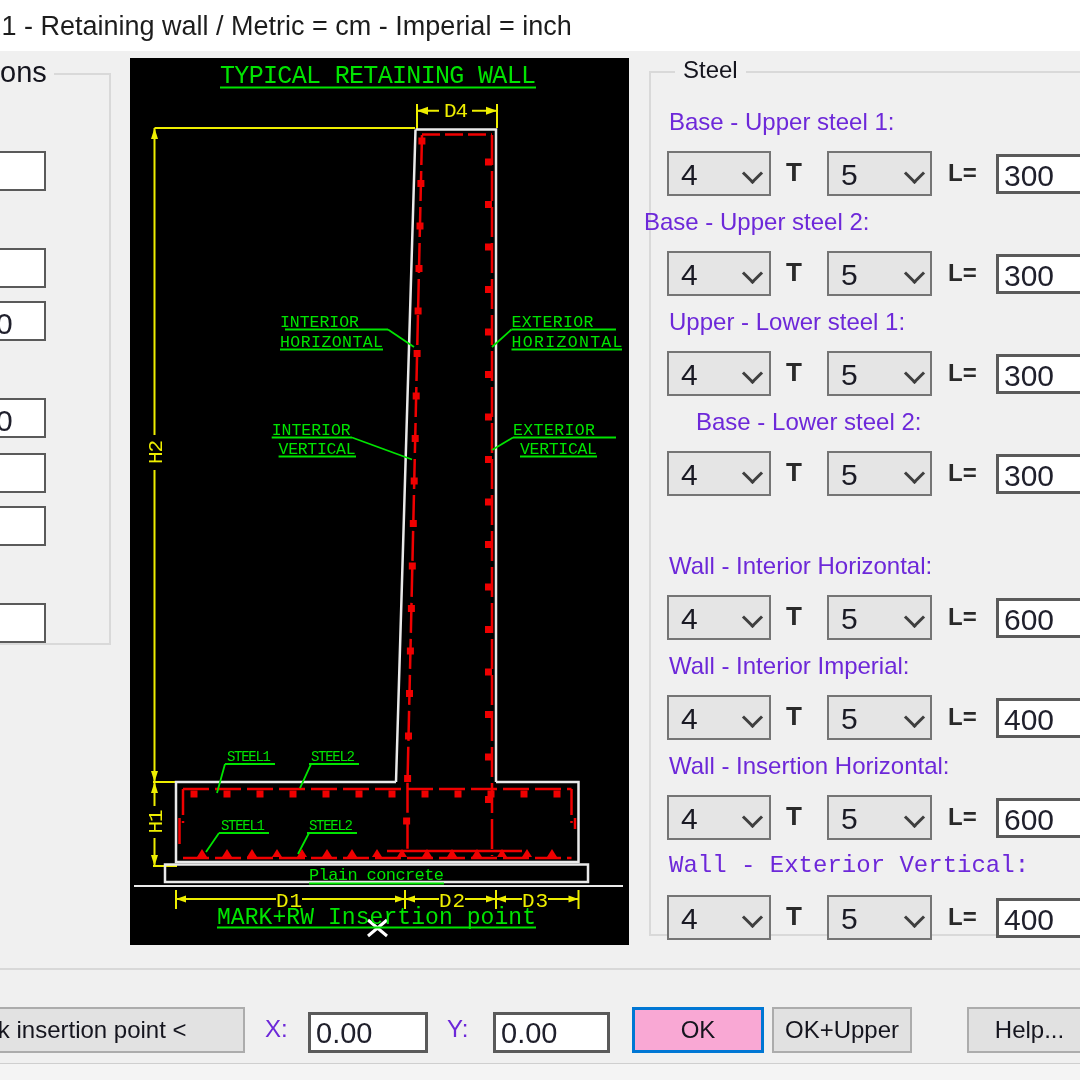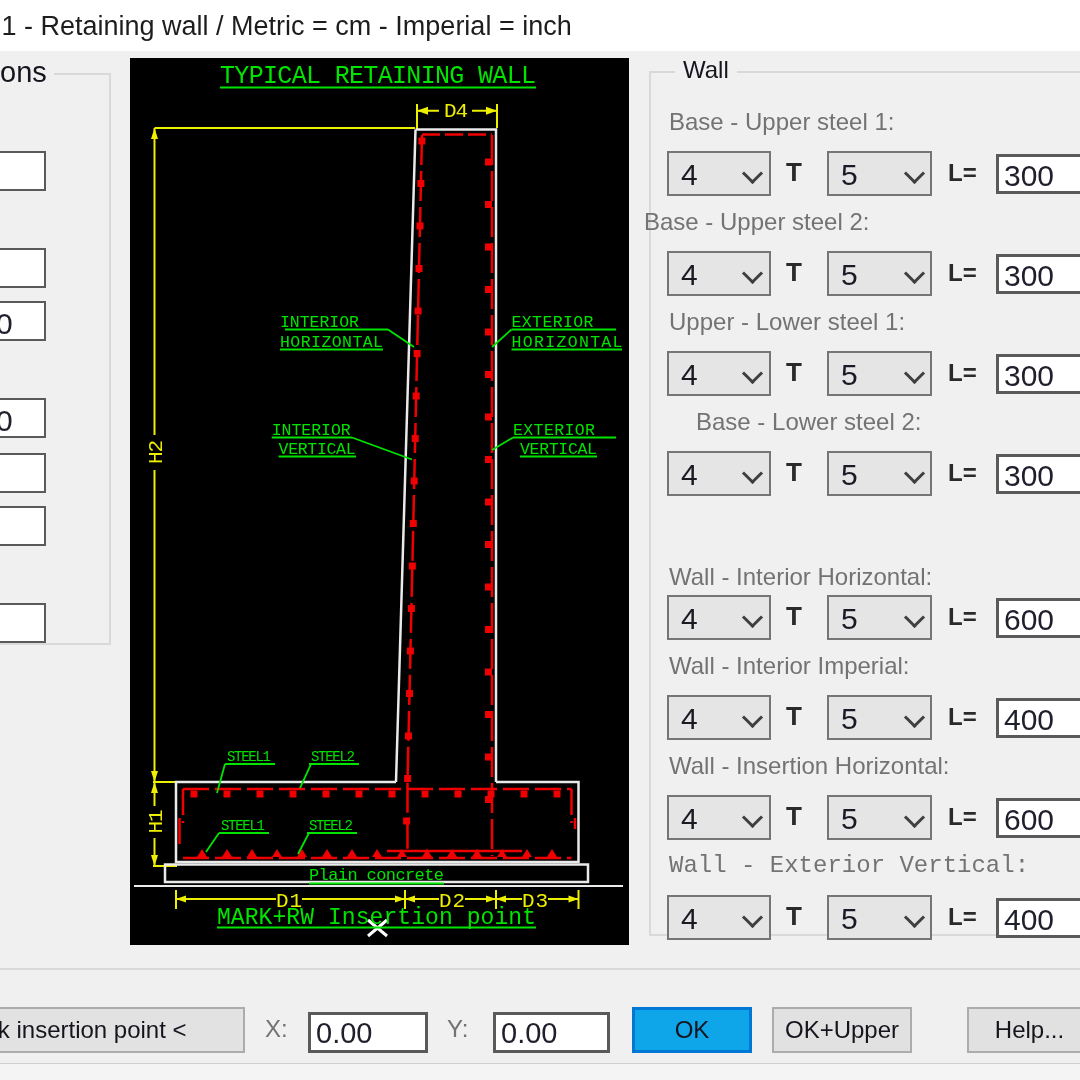--- a/index.html
+++ b/index.html
@@ -1,18 +1,18 @@
 <!DOCTYPE html>
 <html><head><meta charset="utf-8">
 <style>
 html,body{margin:0;padding:0;}
 body{width:1080px;height:1080px;position:relative;overflow:hidden;
  background:#f0f0f0;font-family:"Liberation Sans",sans-serif;}
 .abs{position:absolute;}
-.lbl{position:absolute;font-size:24px;color:#737373;white-space:nowrap;}
+.lbl{position:absolute;font-size:24px;color:#6d28d9;white-space:nowrap;}
 .combo{position:absolute;width:104px;height:45px;box-sizing:border-box;
  background:#e5e5e5;border:2px solid #757575;}
 .combo .val{position:absolute;left:12px;top:5px;font-size:30px;color:#1a1a24;}
 .chev{position:absolute;width:12px;height:12px;border-right:3px solid #3f3f3f;
  border-bottom:3px solid #3f3f3f;transform:rotate(45deg);}
 .tin{position:absolute;box-sizing:border-box;background:#fff;border:3px solid #5a5a5a;}
 .tin span{position:absolute;top:4px;font-size:30px;color:#20202c;}
 .btn{position:absolute;box-sizing:border-box;background:#e1e1e1;border:2px solid #acacac;
  font-size:24px;color:#15151e;display:flex;align-items:center;justify-content:center;}
 </style></head>
@@ -27,21 +27,21 @@
 <div class="tin" style="left:-30px;top:301px;width:76px;height:40px;border-width:2px;">
     <span style="left:24px;">0</span>
   </div>
 <div class="tin" style="left:-30px;top:398px;width:76px;height:40px;border-width:2px;">
     <span style="left:24px;">0</span>
   </div>
 <div class="tin" style="left:-30px;top:453px;width:76px;height:40px;border-width:2px;"></div>
 <div class="tin" style="left:-30px;top:506px;width:76px;height:40px;border-width:2px;"></div>
 <div class="tin" style="left:-30px;top:603px;width:76px;height:40px;border-width:2px;"></div>
 <div class="abs" style="left:649px;top:71px;width:436px;height:865px;box-sizing:border-box;border:2px solid #d9d9d9;"></div>
-<div class="abs" style="left:675px;top:56px;font-size:24px;color:#15151e;background:#f0f0f0;padding:0 8px;">Wall</div>
+<div class="abs" style="left:675px;top:56px;font-size:24px;color:#15151e;background:#f0f0f0;padding:0 8px;">Steel</div>
 <div class="lbl" style="left:669px;top:108px;">Base - Upper steel 1:</div>
 <div class="combo" style="left:667px;top:151px;">
     <span class="val">4</span>
     <span class="chev" style="left:76px;top:13px;"></span>
   </div>
 <div class="abs" style="left:786px;top:157px;font-size:26px;font-weight:700;color:#2a2a2a;">T</div>
 <div class="combo" style="left:827px;top:151px;width:105px;">
     <span class="val">5</span>
     <span class="chev" style="left:78px;top:13px;"></span>
   </div>
@@ -84,21 +84,21 @@
   </div>
 <div class="abs" style="left:786px;top:457px;font-size:26px;font-weight:700;color:#2a2a2a;">T</div>
 <div class="combo" style="left:827px;top:451px;width:105px;">
     <span class="val">5</span>
     <span class="chev" style="left:78px;top:13px;"></span>
   </div>
 <div class="abs" style="left:948px;top:459px;font-size:24px;font-weight:700;color:#2a2a2a;">L=</div>
 <div class="tin" style="left:996px;top:454px;width:110px;height:40px;">
     <span style="left:5px;top:2px;">300</span>
   </div>
-<div class="lbl" style="left:669px;top:552px;margin-top:11px;">Wall - Interior Horizontal:</div>
+<div class="lbl" style="left:669px;top:552px;">Wall - Interior Horizontal:</div>
 <div class="combo" style="left:667px;top:595px;">
     <span class="val">4</span>
     <span class="chev" style="left:76px;top:13px;"></span>
   </div>
 <div class="abs" style="left:786px;top:601px;font-size:26px;font-weight:700;color:#2a2a2a;">T</div>
 <div class="combo" style="left:827px;top:595px;width:105px;">
     <span class="val">5</span>
     <span class="chev" style="left:78px;top:13px;"></span>
   </div>
 <div class="abs" style="left:948px;top:603px;font-size:24px;font-weight:700;color:#2a2a2a;">L=</div>
@@ -153,21 +153,21 @@
 <div class="abs" style="left:0;top:1064px;width:1080px;height:16px;background:#f4f4f4;"></div>
 <div class="btn" style="left:-94px;top:1007px;width:339px;height:46px;background:#e2e2e2;">Pick insertion point &lt;</div>
 <div class="lbl" style="left:265px;top:1015px;">X:</div>
 <div class="tin" style="left:308px;top:1012px;width:120px;height:41px;">
     <span style="left:5px;top:2px;font-size:29px;">0.00</span>
   </div>
 <div class="lbl" style="left:447px;top:1015px;">Y:</div>
 <div class="tin" style="left:493px;top:1012px;width:117px;height:41px;">
     <span style="left:5px;top:2px;font-size:29px;">0.00</span>
   </div>
-<div class="btn" style="left:632px;top:1007px;width:120px;height:46px;border:3px solid #0077d4;background:#0ea5e9;">OK</div>
+<div class="btn" style="left:632px;top:1007px;width:132px;height:46px;border:3px solid #0077d4;background:#f9a8d4;">OK</div>
 <div class="btn" style="left:772px;top:1007px;width:140px;height:46px;">OK+Upper</div>
 <div class="btn" style="left:967px;top:1007px;width:125px;height:46px;">Help...</div>
 <div class="abs" style="left:130px;top:58px;width:499px;height:887px;background:#000;">
     <svg width="499" height="887" viewBox="0 0 499 887" style="position:absolute;left:0;top:0;">
       <style>text{font-family:"Liberation Mono",monospace;}.g{fill:#00e400;}.y{fill:#eeee00;}</style>
       <path d="M287,46 V72 M367,46 V70" stroke="#eeee00" stroke-width="2" fill="none"></path>
       <path d="M287,52.7 H309 M342,52.7 H367" stroke="#eeee00" stroke-width="2" fill="none"></path>
       <polygon points="287,52.7 298,48.7 298,56.7" fill="#eeee00"></polygon>
       <polygon points="367,52.7 356,48.7 356,56.7" fill="#eeee00"></polygon>
       <text class="y" x="325.5" y="59" font-size="21" text-anchor="middle" letter-spacing="-1">D4</text>

